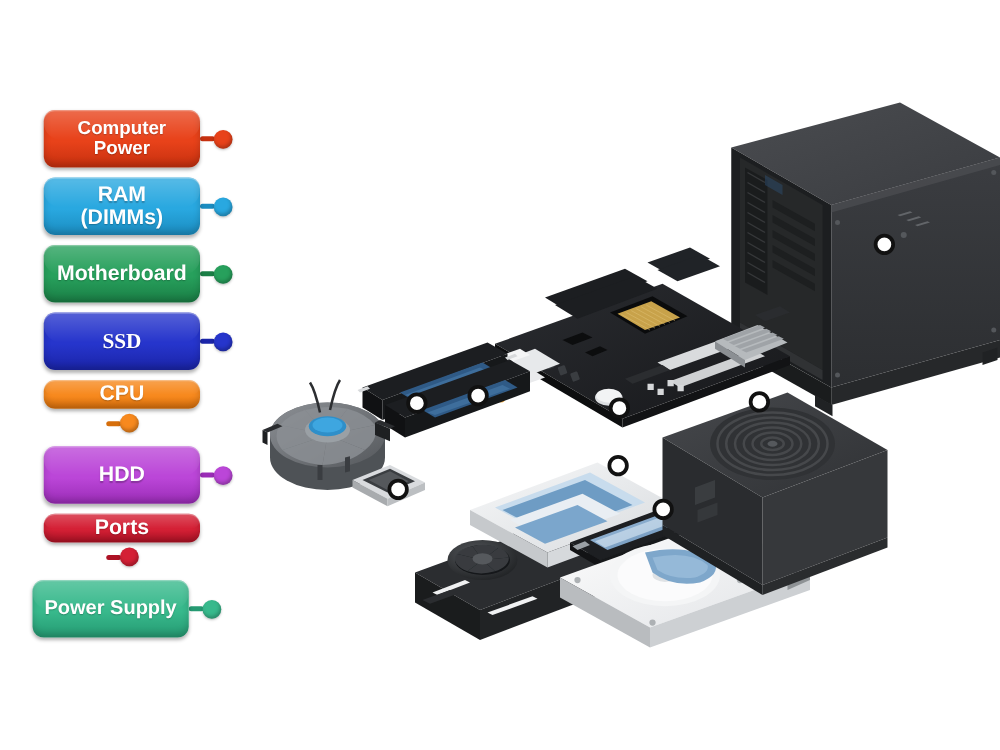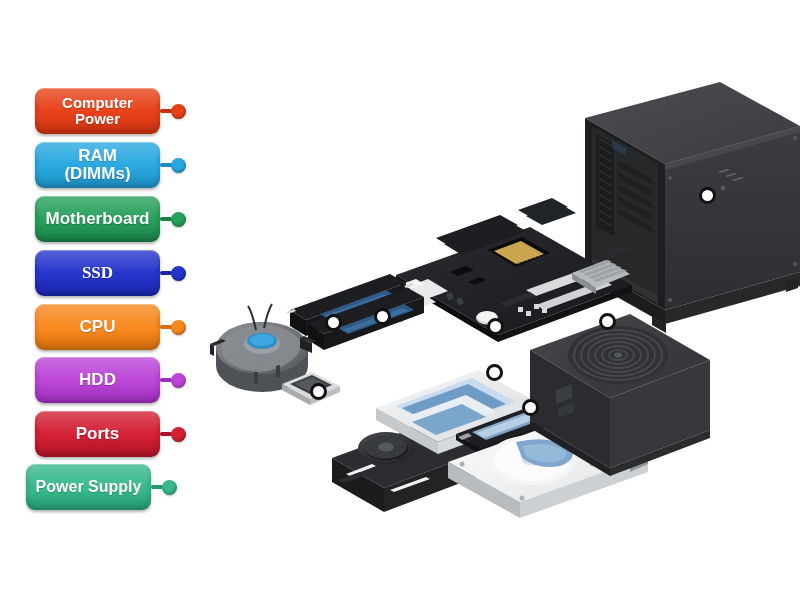--- a/index.html
+++ b/index.html
@@ -74,35 +74,35 @@
           <div class="conn-dot" style="background: rgb(41, 168, 224);"></div>
         </div>
       </div>
       <div class="label-row" style="top: 250px; left: 35px;">
         <div class="label-chip" style="width: 125px; background: linear-gradient(rgb(38, 53, 204) 0%, rgb(38, 53, 204) 55%, rgb(26, 36, 168) 100%); font-size: 17px; font-family: Liberation Serif, serif;">SSD</div>
         <div class="connector">
           <div class="conn-line" style="background: rgb(26, 36, 168);"></div>
           <div class="conn-dot" style="background: rgb(38, 53, 204);"></div>
         </div>
       </div>
-      <div class="label-row" style="top: 304px; left: 35px;">
+      <div class="label-row" style="top: 304px; left: 35px; flex-direction: column;">
         <div class="label-chip" style="width: 125px; background: linear-gradient(rgb(247, 137, 30) 0%, rgb(247, 137, 30) 55%, rgb(214, 110, 11) 100%); font-size: 17px;">CPU</div>
         <div class="connector">
           <div class="conn-line" style="background: rgb(214, 110, 11);"></div>
           <div class="conn-dot" style="background: rgb(247, 137, 30);"></div>
         </div>
       </div>
       <div class="label-row" style="top: 357px; left: 35px;">
         <div class="label-chip" style="width: 125px; background: linear-gradient(rgb(187, 70, 216) 0%, rgb(187, 70, 216) 55%, rgb(154, 44, 182) 100%); font-size: 17px;">HDD</div>
         <div class="connector">
           <div class="conn-line" style="background: rgb(154, 44, 182);"></div>
           <div class="conn-dot" style="background: rgb(187, 70, 216);"></div>
         </div>
       </div>
-      <div class="label-row" style="top: 411px; left: 35px;">
+      <div class="label-row" style="top: 411px; left: 35px; flex-direction: column;">
         <div class="label-chip" style="width: 125px; background: linear-gradient(rgb(212, 32, 53) 0%, rgb(212, 32, 53) 55%, rgb(173, 18, 37) 100%); font-size: 17px;">Ports</div>
         <div class="connector">
           <div class="conn-line" style="background: rgb(173, 18, 37);"></div>
           <div class="conn-dot" style="background: rgb(212, 32, 53);"></div>
         </div>
       </div>
       <div class="label-row" style="top: 464px; left: 26px;">
         <div class="label-chip" style="width: 125px; background: linear-gradient(rgb(56, 185, 140) 0%, rgb(56, 185, 140) 55%, rgb(37, 154, 114) 100%); font-size: 16px;">Power Supply</div>
         <div class="connector">
           <div class="conn-line" style="background: rgb(37, 154, 114);"></div>

